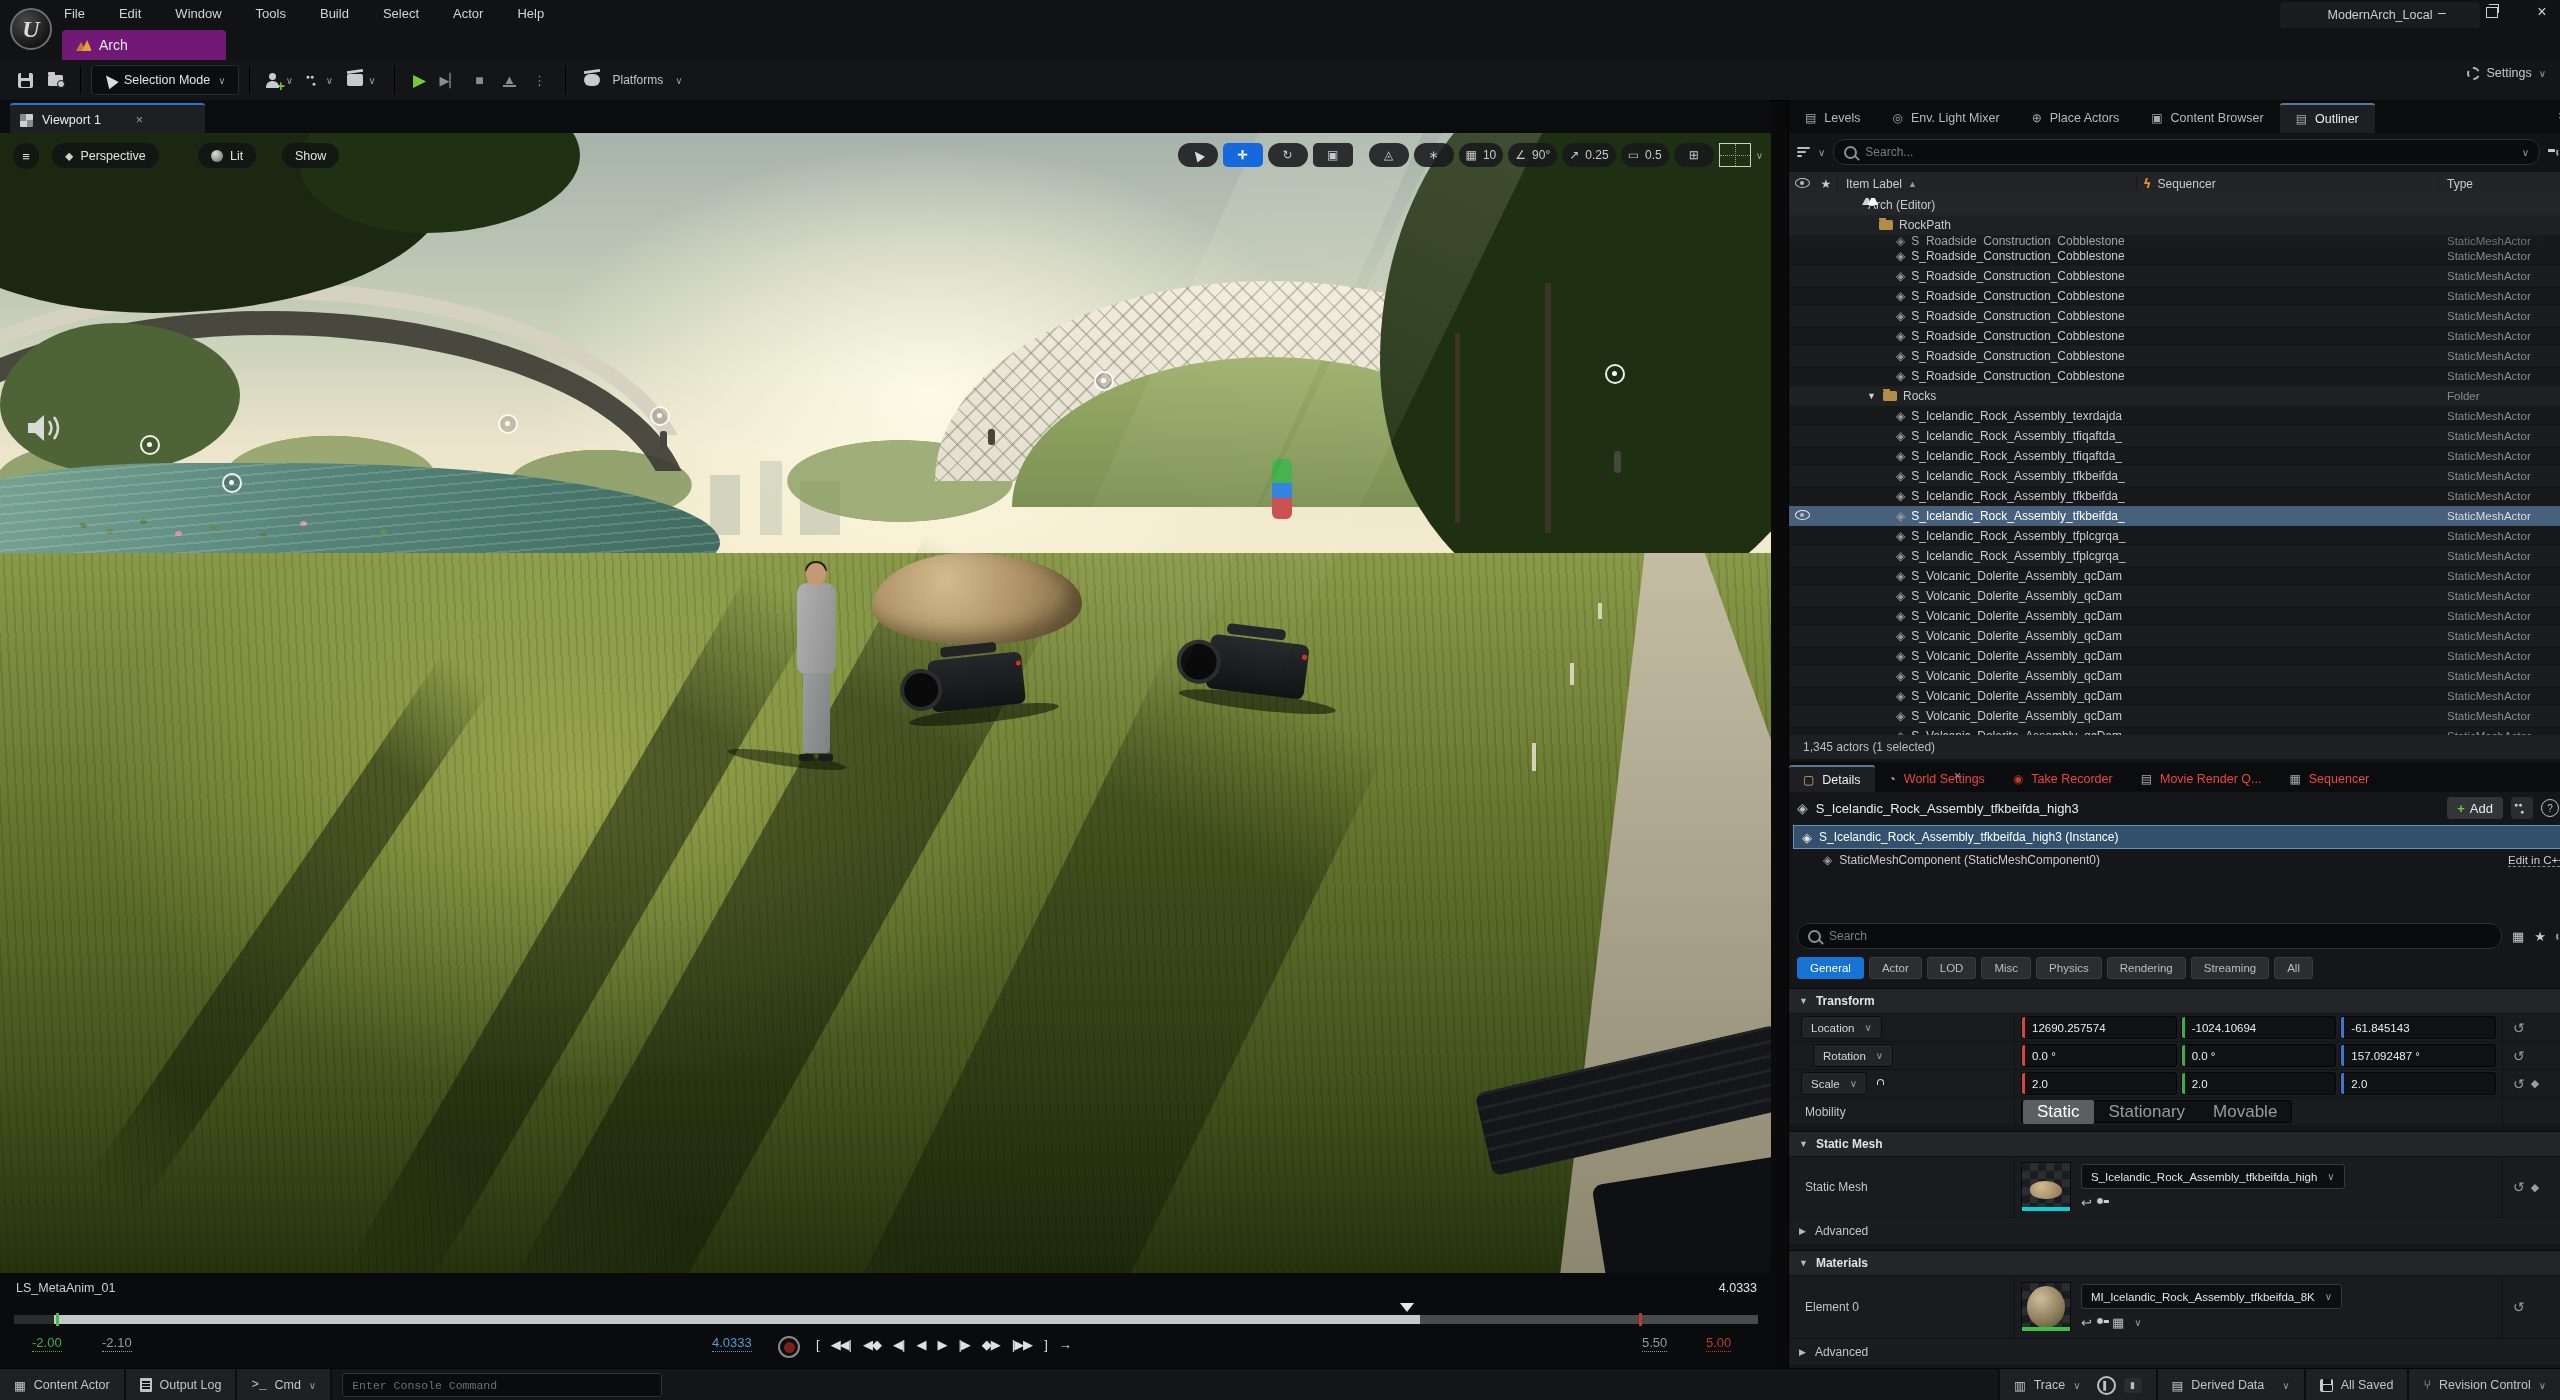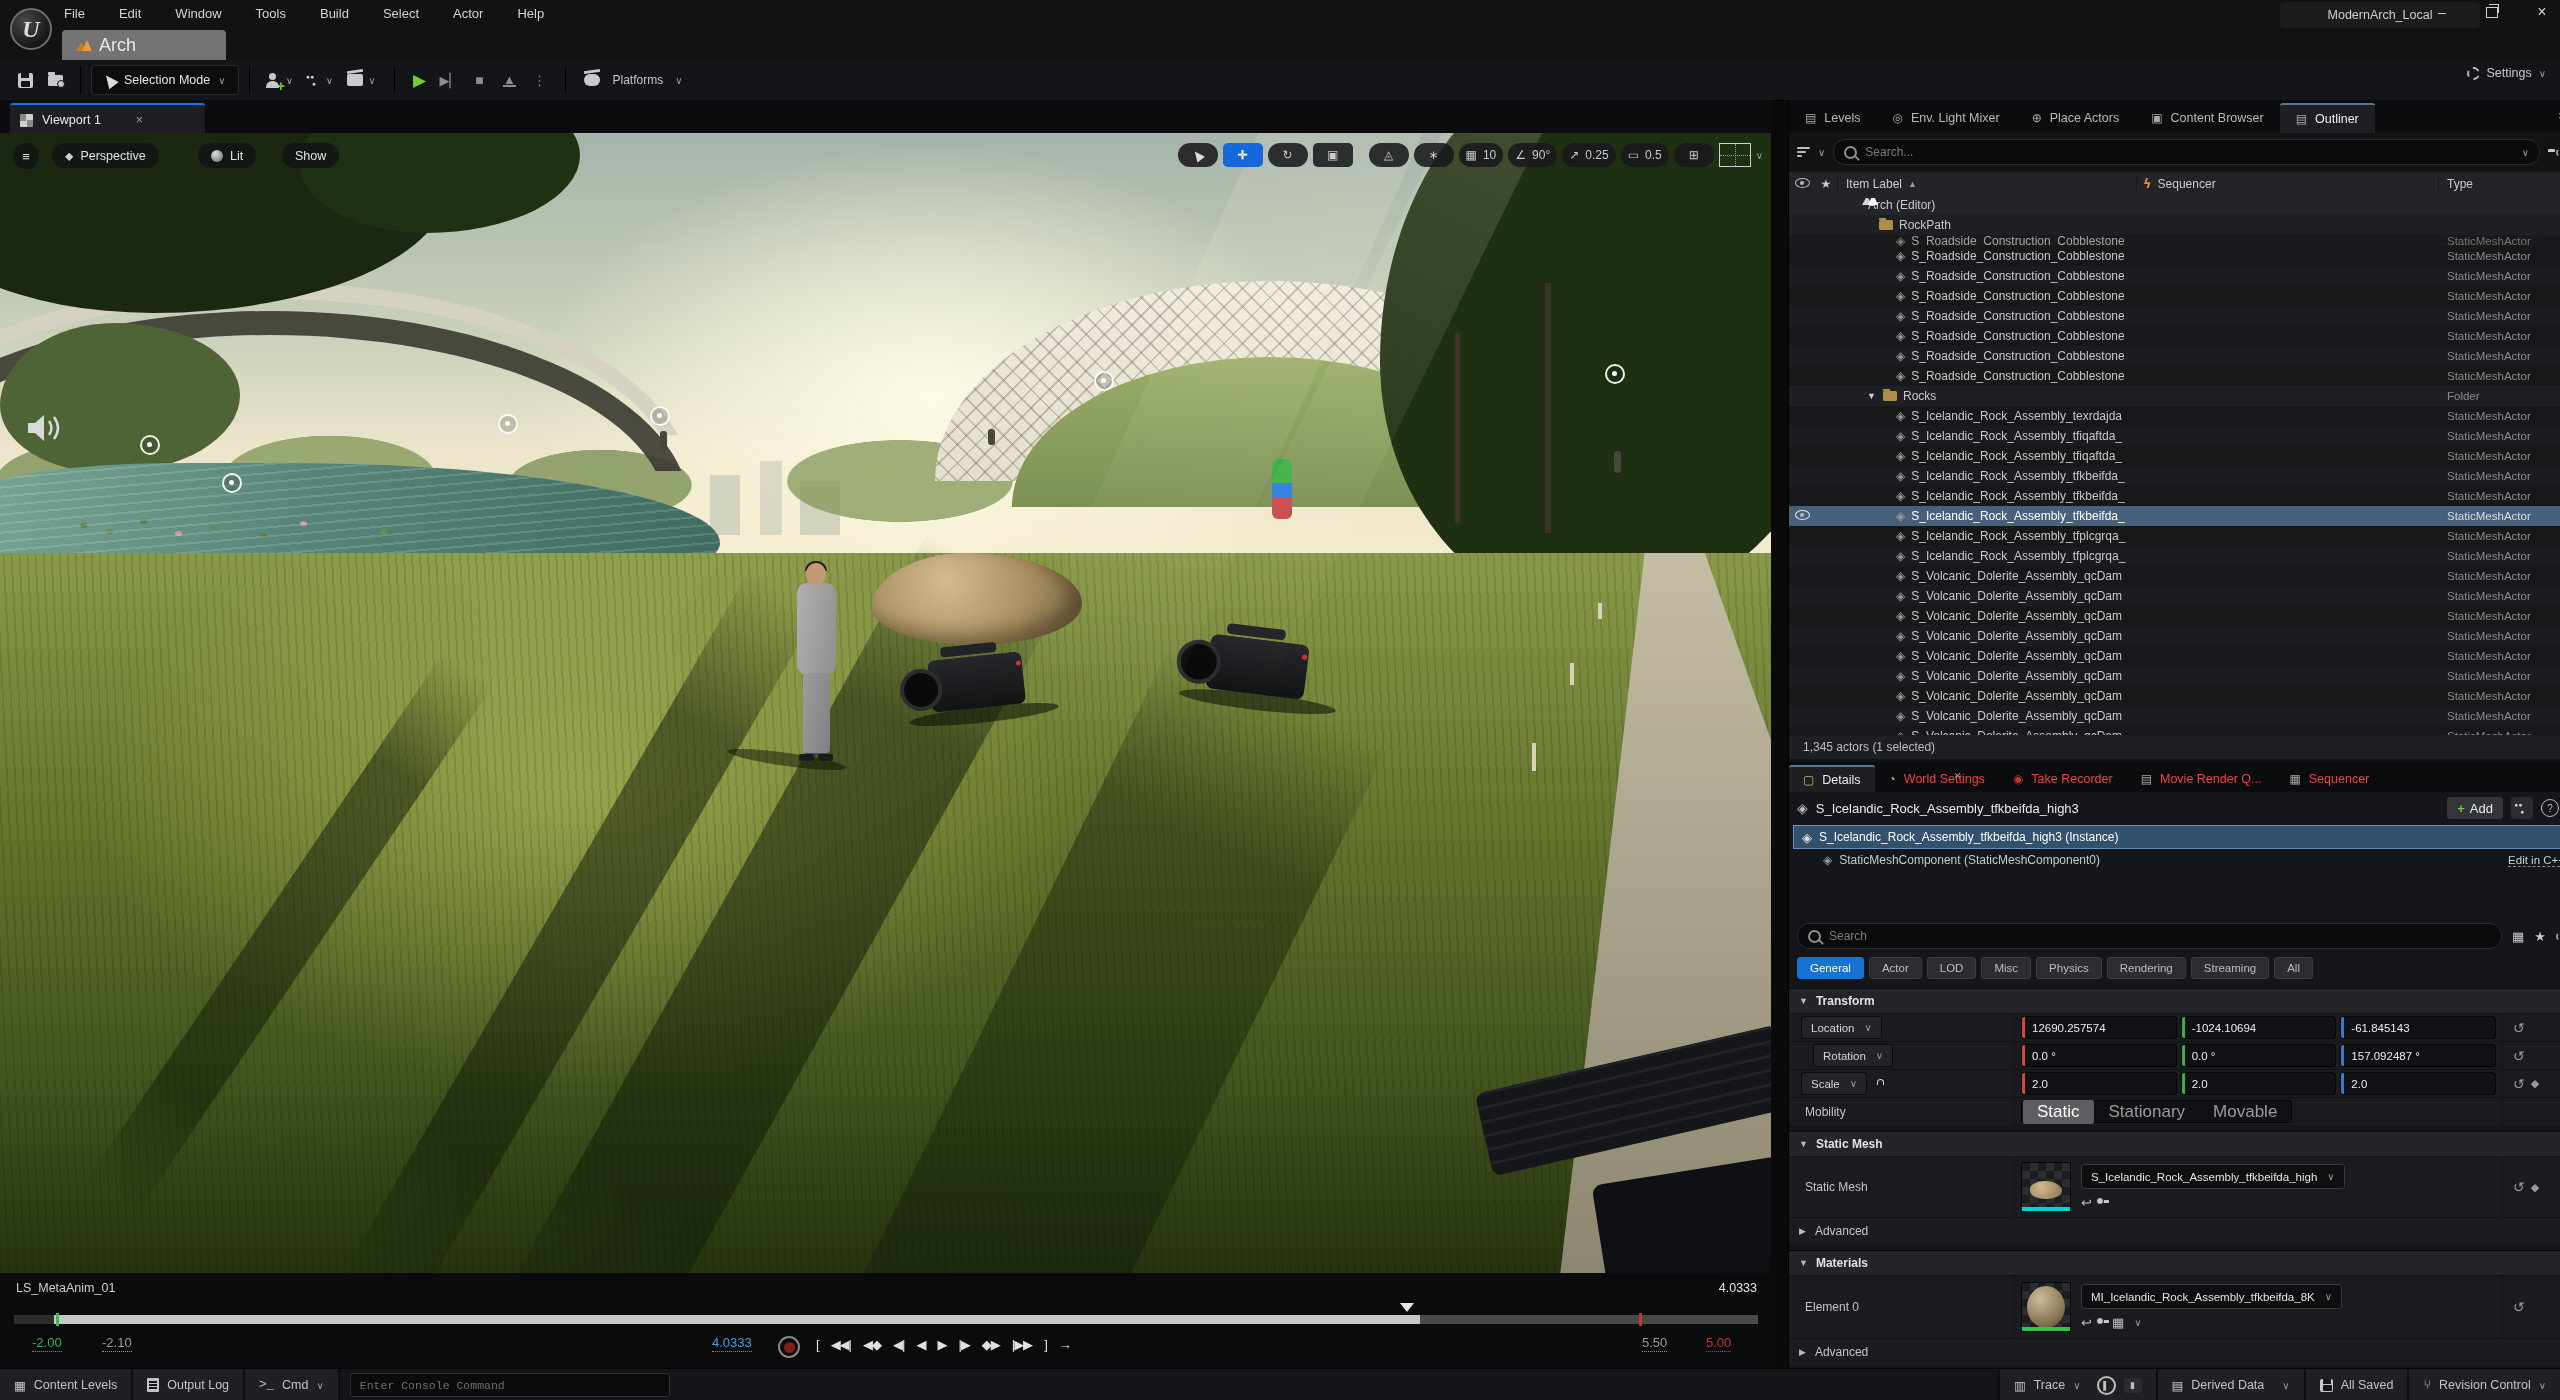--- a/index.html
+++ b/index.html
@@ -2,21 +2,21 @@
 <html><head>
 <meta charset="utf-8">
 <style>
   html,body{margin:0;padding:0;background:#0a0a0a;}
   body{width:2560px;height:1400px;overflow:hidden;font-family:"Liberation Sans",sans-serif;color:#cfcfcf;position:relative;font-size:12px;-webkit-font-smoothing:antialiased;}
   
   #titlebar{position:absolute;left:0;top:0;width:2560px;height:60px;background:#111214;}
   #ue-logo{position:absolute;left:10px;top:8px;width:38px;height:38px;border-radius:50%;background:radial-gradient(circle at 35% 30%,#4a4a4a,#161616 70%);border:2px solid #6e6e6e;color:#dcdcdc;font-family:"Liberation Serif",serif;font-style:italic;font-weight:bold;font-size:24px;display:flex;align-items:center;justify-content:center;}
   #menus{position:absolute;left:64px;top:0;height:27px;display:flex;align-items:center;gap:34px;font-size:13px;color:#d4d4d4;}
   #menus span{cursor:default;}
-  #project-tab{position:absolute;left:62px;top:30px;width:150px;height:30px;background:#737373;border-radius:4px 4px 0 0;display:flex;align-items:center;gap:8px;padding-left:14px;font-size:18px;color:#e8e8e8;}
+  #project-tab{position:absolute;left:62px;top:30px;width:150px;height:30px;background:#701a75;border-radius:4px 4px 0 0;display:flex;align-items:center;gap:8px;padding-left:14px;font-size:14px;color:#e8e8e8;}
   .mountain{width:15px;height:11px;position:relative;overflow:hidden;}
   .mountain::before{content:"";position:absolute;left:0;bottom:0;border-left:5px solid transparent;border-right:5px solid transparent;border-bottom:9px solid #c77b28;}
   .mountain::after{content:"";position:absolute;left:6px;bottom:0;border-left:5px solid transparent;border-right:5px solid transparent;border-bottom:11px solid #e8a13a;}
   #win-title{position:absolute;left:2280px;top:2px;width:200px;height:26px;background:#1b1c1e;border-radius:4px;display:flex;align-items:center;justify-content:center;font-size:12.5px;color:#cfcfcf;}
   #win-btns{position:absolute;right:10px;top:4px;display:flex;gap:34px;align-items:center;color:#cfcfcf;}
   .winbtn{width:16px;height:16px;display:flex;align-items:center;justify-content:center;font-size:14px;}
   .maxi{width:10px;height:9px;border:1.5px solid #cfcfcf;position:relative;}
   .maxi::before{content:"";position:absolute;left:2px;top:-4px;width:9px;height:8px;border:1.5px solid #cfcfcf;border-bottom:none;border-left:none;}
   
   #toolbar{position:absolute;left:0;top:60px;width:2560px;height:40px;background:#141518;border-bottom:1px solid #000;display:flex;align-items:center;}
@@ -1078,21 +1078,21 @@
     <div class="adv-row">
       <span class="tri-d">▶</span>
         <span>Advanced</span>
     </div>
   </div>
 </div>
 
 <div id="statusbar">
   <div class="sb-grp">
     <span>▦</span>
-    <span>Content Levels</span>
+    <span>Content Actor</span>
   </div>
   <div class="sb-grp">
     <span class="doc-ic"></span>
     <span>Output Log</span>
   </div>
   <div class="sb-grp">
     <span style="font-family:'Liberation Mono',monospace;">&gt;_</span>
     <span>Cmd</span>
       <span class="chev">∨</span>
   </div>

